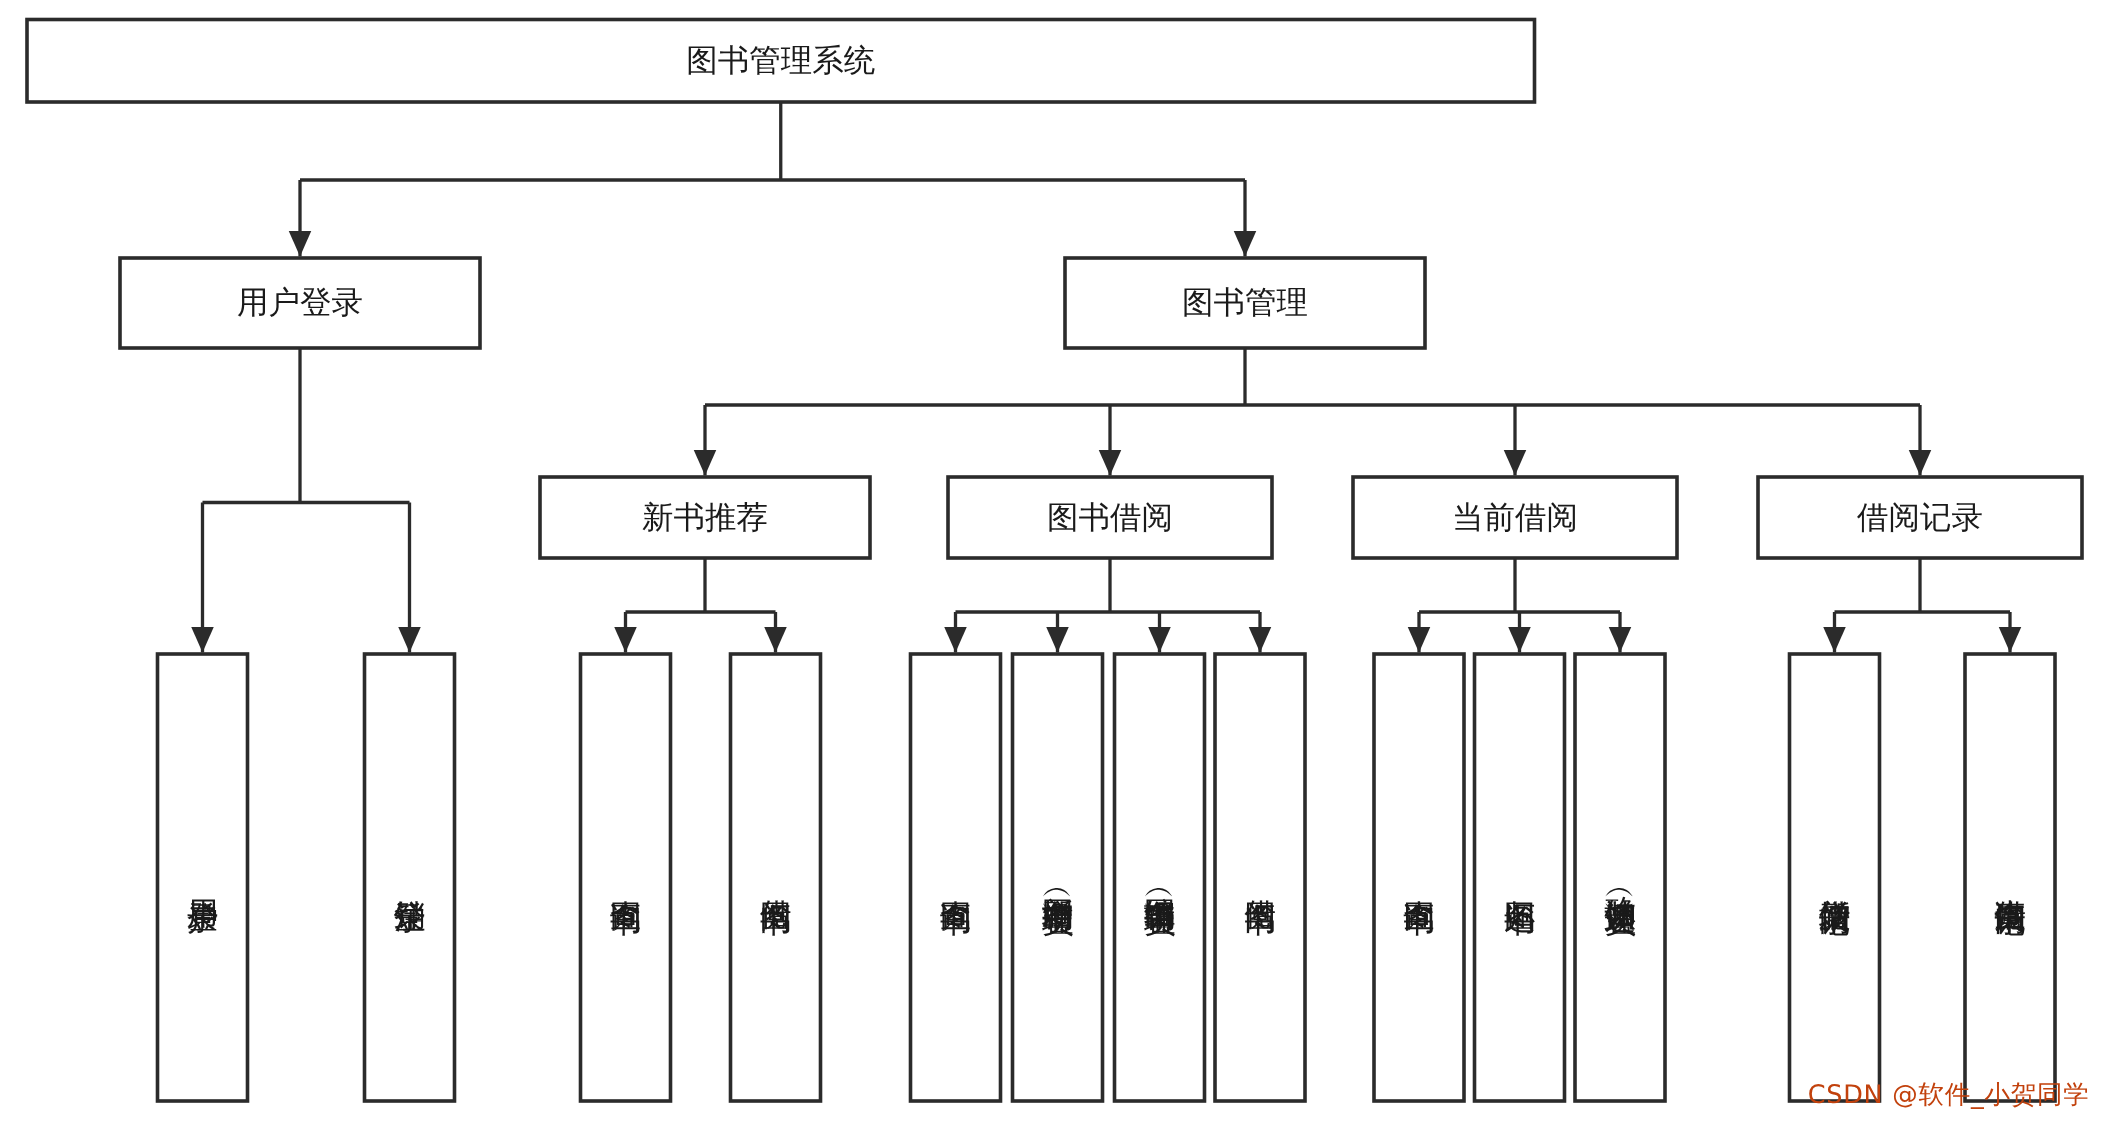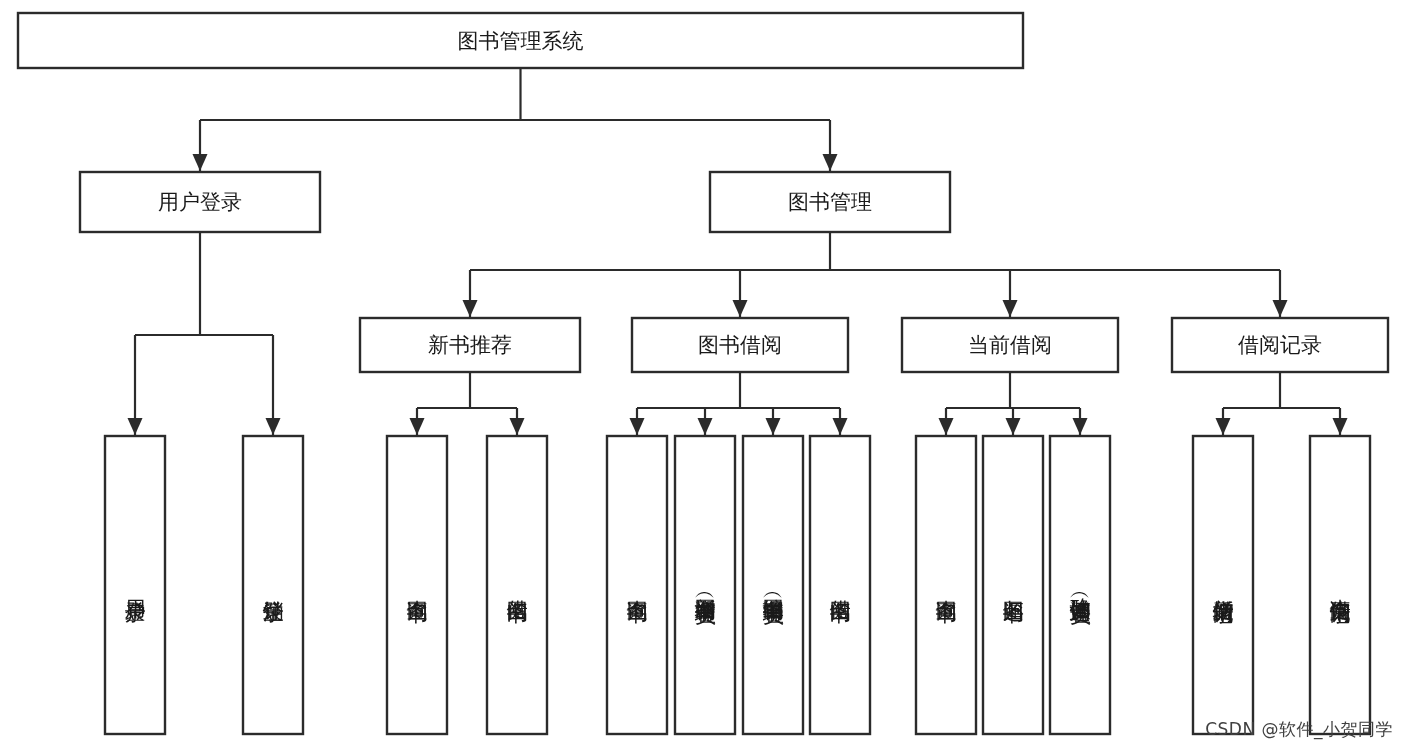--- a/index.html
+++ b/index.html
@@ -60,21 +60,21 @@
     text-align: center;
     transform: translateX(-50%);
     pointer-events: none;
   }
   .watermark {
     position: absolute;
     right: 12px;
     bottom: 6px;
     font-family: "DejaVu Sans", "Liberation Sans", sans-serif;
     font-size: 17px;
-    color: #404040;
+    color: #c2410c;
     white-space: nowrap;
     letter-spacing: 0.5px;
   }
 </style>
 </head>
 <body>
 
 <div id="diagram-root">
 
   <svg class="canvas" viewBox="0 0 1405 747">

